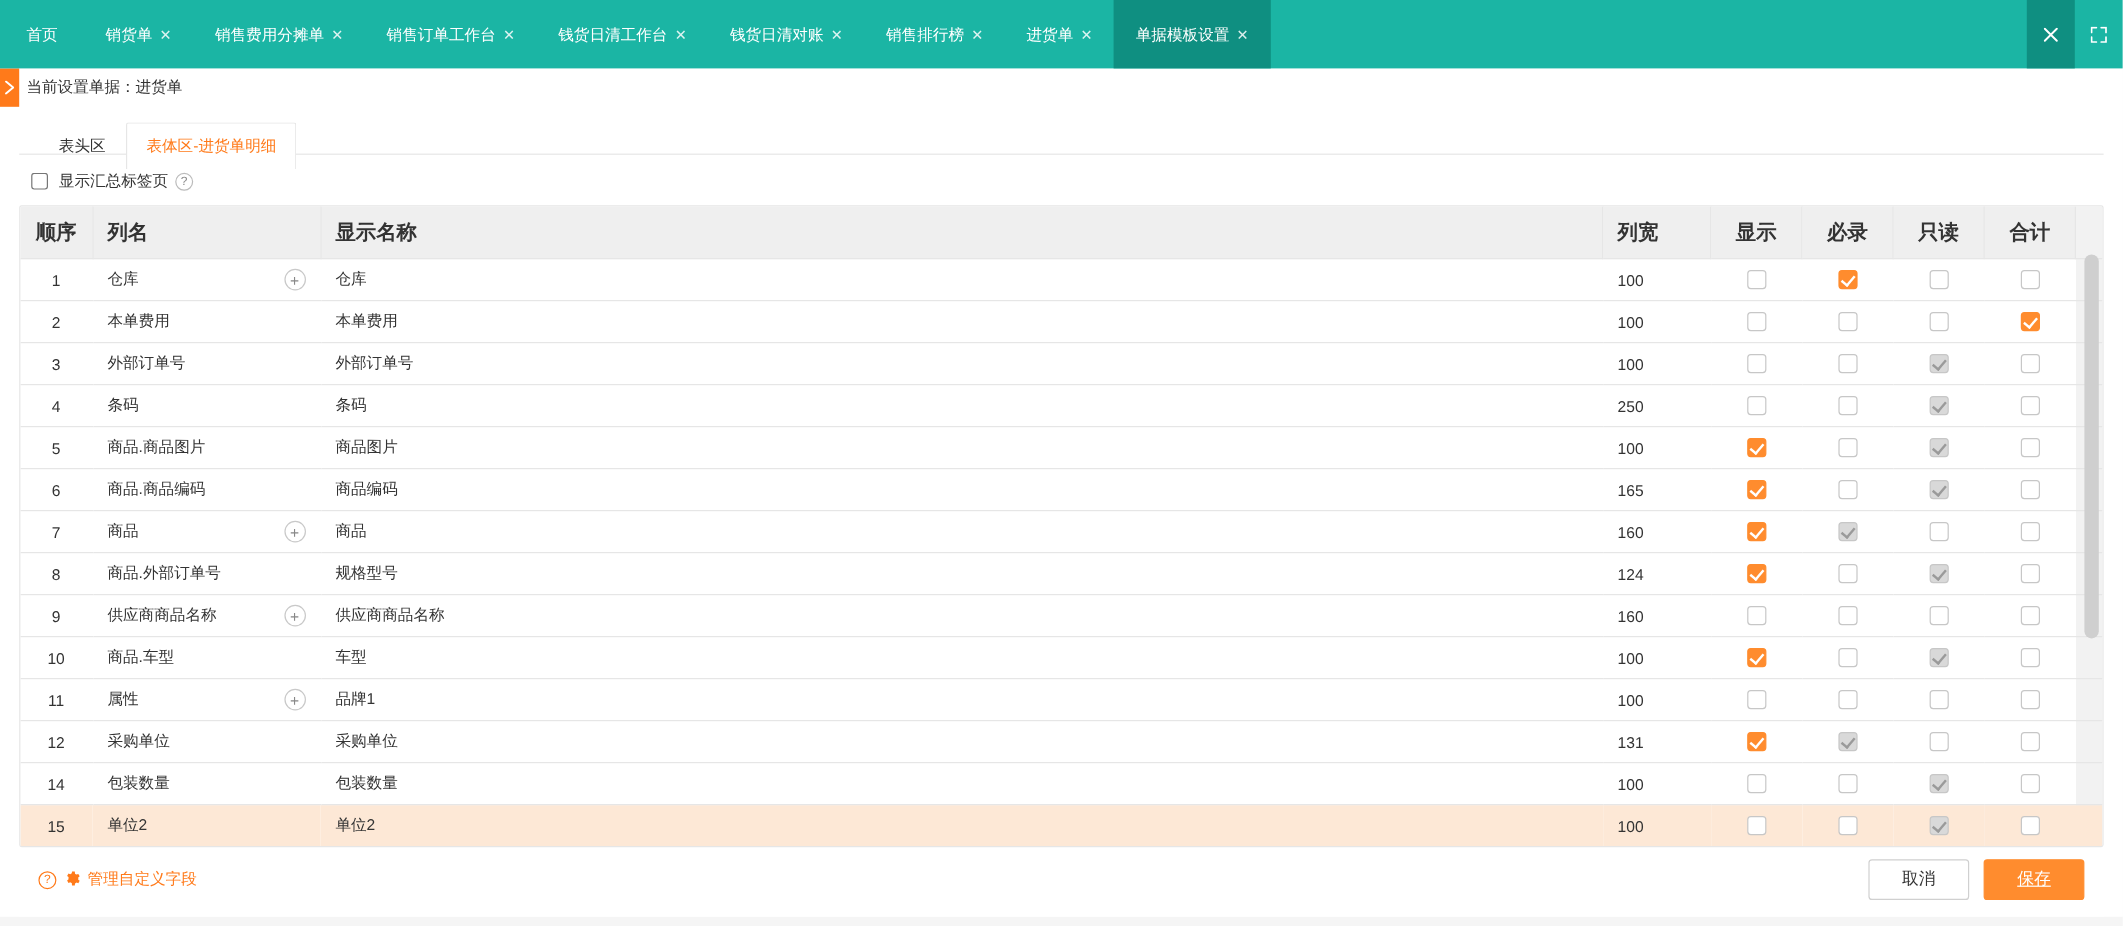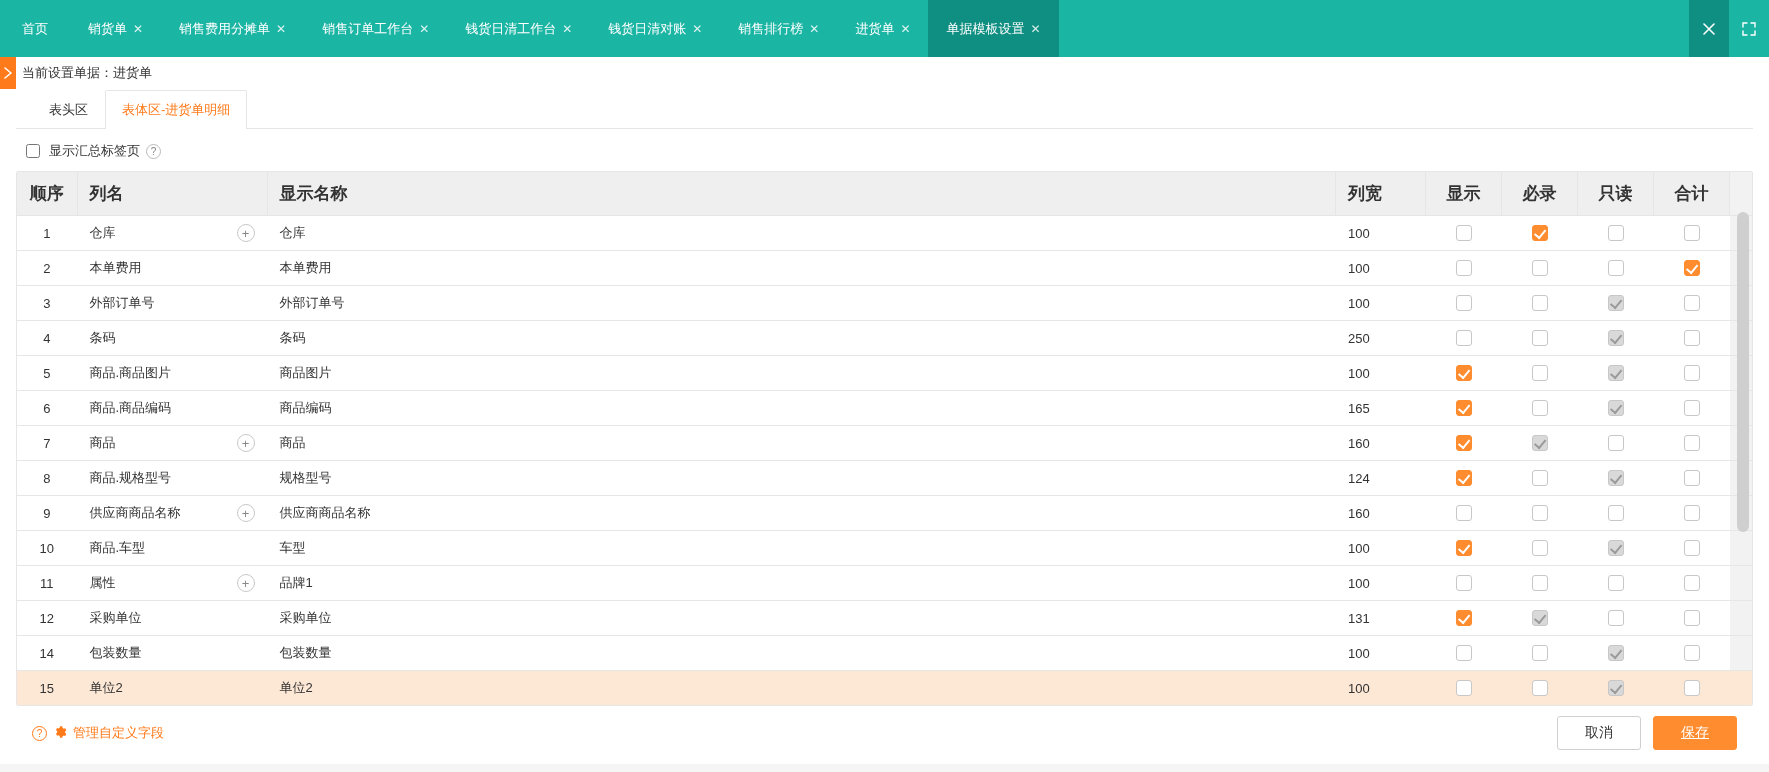--- a/index.html
+++ b/index.html
@@ -27,21 +27,21 @@
   .tabbar .wctrl{width:40px;display:flex;align-items:center;justify-content:center;cursor:pointer;}
   .tabbar .wctrl.close{background:var(--teal-dark);}
   .tabbar svg{display:block;}
   
   .crumb-row{display:flex;align-items:center;height:32px;font-size:13px;color:#333;}
   .crumb-row .chev{width:16px;height:32px;background:var(--orange);display:flex;align-items:center;justify-content:center;color:#fff;}
   .crumb-row .txt{padding-left:6px;}
   
   .card{margin:0 16px 0 16px;background:#fff;}
   .inner-tabs{display:flex;align-items:flex-end;border-bottom:1px solid var(--border);padding-left:16px;}
-  .inner-tab{padding:10px 16px;cursor:pointer;color:#333;border:1px solid transparent;border-bottom:none;position:relative;top:1px;}
+  .inner-tab{padding:10px 16px;cursor:pointer;color:#333;border:1px solid transparent;border-bottom:none;position:relative;top:13px;}
   .inner-tab.active{color:var(--orange);border-color:var(--border);background:#fff;border-radius:2px 2px 0 0;}
   .summary-row{display:flex;align-items:center;gap:6px;padding:12px 6px 10px 6px;color:#333;}
   .summary-row .help{width:15px;height:15px;border:1px solid #bbb;border-radius:50%;display:inline-flex;align-items:center;justify-content:center;font-size:10px;color:#888;}
   
   .tbl-wrap{border:1px solid var(--border);border-radius:2px;overflow:hidden;margin:0 0 0 0;}
   table{width:100%;border-collapse:collapse;table-layout:fixed;}
   thead th{background:var(--header-bg);font-weight:600;text-align:left;padding:10px 12px;border-bottom:1px solid var(--border);border-right:1px solid var(--border);font-size:17px;color:#333;}
   thead th:last-child{border-right:none;}
   tbody td{padding:8px 12px;border-bottom:1px solid var(--border);border-right:1px solid transparent;font-size:13px;color:#333;vertical-align:middle;}
   tbody tr:last-child td{border-bottom:none;}
@@ -284,21 +284,21 @@
             <td class="col-chk"><span class="cb on"></span></td>
             <td class="col-chk"><span class="cb on ro"></span></td>
             <td class="col-chk"><span class="cb"></span></td>
             <td class="col-chk"><span class="cb"></span></td>
             <td class="col-scroll"></td>
           </tr>
           <tr>
             <td class="col-seq">8</td>
             <td>
               <div class="name-cell">
-                <span>商品.规格型号</span>
+                <span>商品.外部订单号</span>
               </div>
             </td>
             <td>规格型号</td>
             <td>124</td>
             <td class="col-chk"><span class="cb on"></span></td>
             <td class="col-chk"><span class="cb"></span></td>
             <td class="col-chk"><span class="cb on ro"></span></td>
             <td class="col-chk"><span class="cb"></span></td>
             <td class="col-scroll"></td>
           </tr>

